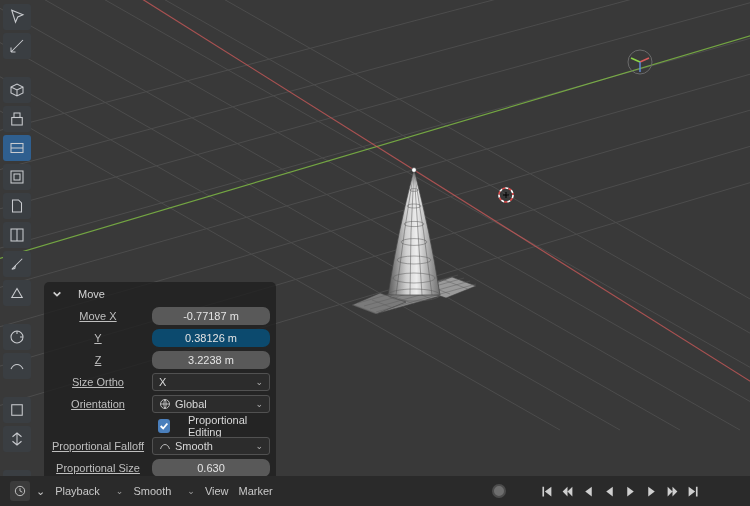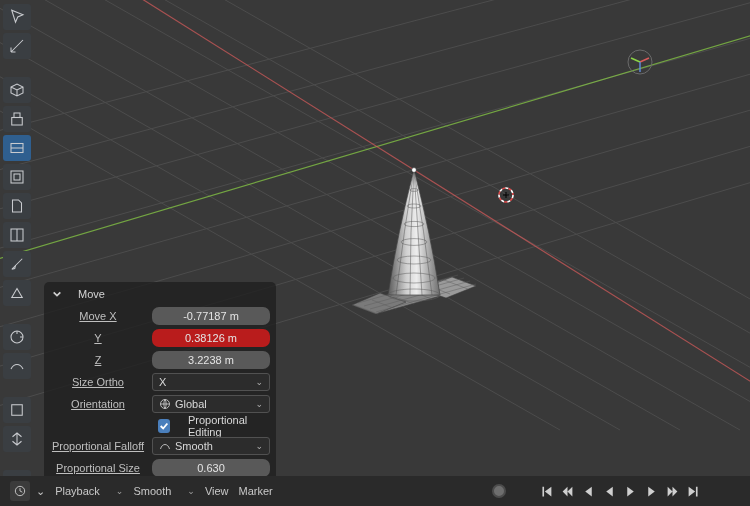--- a/index.html
+++ b/index.html
@@ -15,21 +15,21 @@
   .tool svg { width: 18px; height: 18px; stroke: #c9cbcf; stroke-width: 1.4; fill: none; }
   .tool.selected { background: #2f5f8f; }
 
   
   .operator-panel { position: absolute; left: 44px; top: 282px; width: 232px; background: #1f1f1fcc; border-radius: 5px; padding: 4px 6px 8px 6px; }
   .op-header { display: flex; align-items: center; gap: 16px; color: #d4d4d4; padding: 2px 0 6px 2px; }
   .op-header svg { width: 10px; height: 10px; stroke: #cfcfcf; stroke-width: 2; fill: none; }
   .row { display: flex; align-items: center; height: 20px; margin-bottom: 2px; }
   .row .lab { width: 102px; text-align: center; padding-right: 6px; color: #bfbfbf; text-decoration: underline; }
   .field { flex: 1; height: 18px; background: #595959; border-radius: 7px; display: flex; align-items: center; justify-content: center; color: #e4e4e4; padding: 0 6px; cursor: ew-resize; }
-  .field.darker { background: #b91c1c; }
+  .field.darker { background: #0c4a6e; }
   .sel { flex: 1; height: 18px; background: #2c2c2c; border: 1px solid #515151; border-radius: 3px; display: flex; align-items: center; padding: 0 6px; gap: 4px; color: #d8d8d8; position:relative; cursor:pointer;}
   .sel .chev { margin-left: auto; font-size: 9px; color:#b0b0b0;}
   .chk { display: flex; align-items: center; gap: 18px; padding-left: 108px; height: 20px; color: #d8d8d8; }
   .chkbox { width: 14px; height: 14px; background: #595959; border-radius: 3px; display:flex; align-items:center; justify-content:center; cursor:pointer;}
   .chkbox.checked { background: #4a7fbc; }
   .chkbox svg { width:10px; height:10px; stroke:#fff; stroke-width:2.2; fill:none; }
 
   
   .bottombar { position: absolute; left: 0; bottom: 0; width: 750px; height: 30px; background: #2a2a2a; display: flex; align-items: center; padding: 0 10px; gap: 10px; color: #c8c8c8; font-size: 11px; }
   .menu-item { display:flex; align-items:center; gap:16px; cursor:pointer;}

